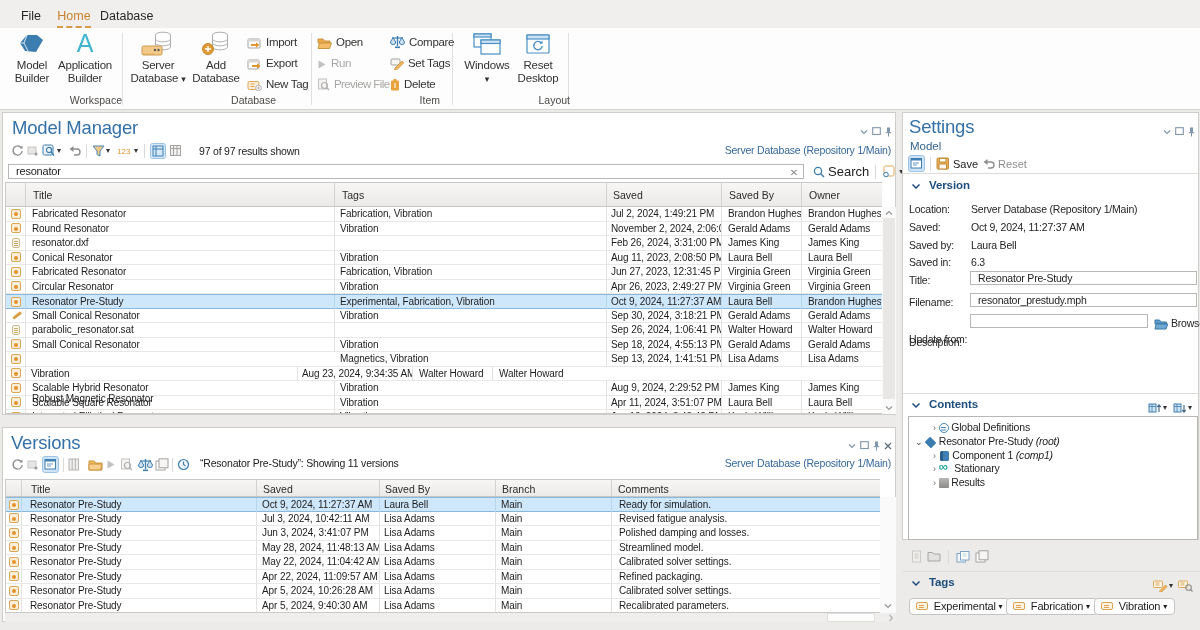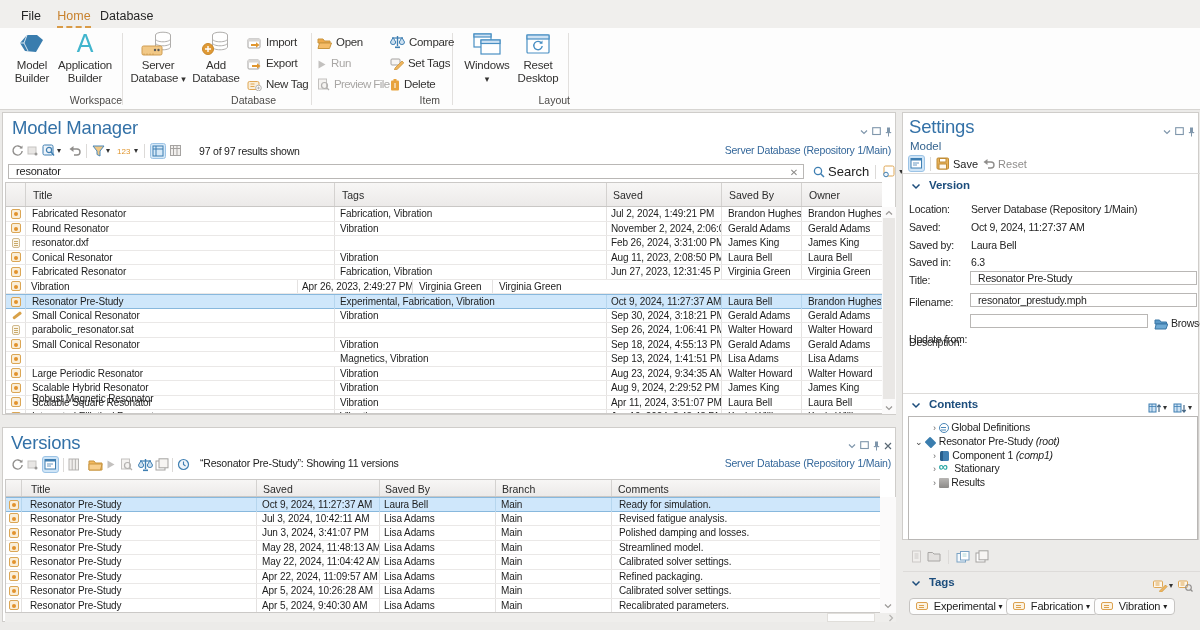--- a/index.html
+++ b/index.html
@@ -287,20 +287,21 @@
           <div class="trow">
             <span style="width:20px;text-align:center;"><i class="ri ri-m"></i></span>
             <span style="width:309px;padding-left:6px;">Fabricated Resonator</span>
             <span style="width:272px;padding-left:5px;">Fabrication, Vibration</span>
             <span style="width:115px;padding-left:4px;">Jun 27, 2023, 12:31:45 PM</span>
             <span style="width:80px;padding-left:6px;">Virginia Green</span>
             <span style="width:79px;padding-left:6px;border-right:none;">Virginia Green</span>
           </div>
           <div class="trow">
             <span style="width:20px;text-align:center;"><i class="ri ri-m"></i></span>
+            <span style="width:309px;padding-left:6px;">Circular Resonator</span>
             <span style="width:272px;padding-left:5px;">Vibration</span>
             <span style="width:115px;padding-left:4px;">Apr 26, 2023, 2:49:27 PM</span>
             <span style="width:80px;padding-left:6px;">Virginia Green</span>
             <span style="width:79px;padding-left:6px;border-right:none;">Virginia Green</span>
           </div>
           <div class="trow sel">
             <span style="width:20px;text-align:center;"><i class="ri ri-m"></i></span>
             <span style="width:309px;padding-left:6px;">Resonator Pre-Study</span>
             <span style="width:272px;padding-left:5px;">Experimental, Fabrication, Vibration</span>
             <span style="width:115px;padding-left:4px;">Oct 9, 2024, 11:27:37 AM</span>
@@ -334,21 +335,20 @@
           <div class="trow">
             <span style="width:20px;text-align:center;"><i class="ri ri-m"></i></span>
             <span style="width:309px;padding-left:6px;margin-top:40px;">Robust Magnetic Resonator</span>
             <span style="width:272px;padding-left:5px;">Magnetics, Vibration</span>
             <span style="width:115px;padding-left:4px;">Sep 13, 2024, 1:41:51 PM</span>
             <span style="width:80px;padding-left:6px;">Lisa Adams</span>
             <span style="width:79px;padding-left:6px;border-right:none;">Lisa Adams</span>
           </div>
           <div class="trow">
             <span style="width:20px;text-align:center;"><i class="ri ri-m"></i></span>
-            <span style="width:309px;padding-left:6px;">Large Periodic Resonator</span>
             <span style="width:272px;padding-left:5px;">Vibration</span>
             <span style="width:115px;padding-left:4px;">Aug 23, 2024, 9:34:35 AM</span>
             <span style="width:80px;padding-left:6px;">Walter Howard</span>
             <span style="width:79px;padding-left:6px;border-right:none;">Walter Howard</span>
           </div>
           <div class="trow">
             <span style="width:20px;text-align:center;"><i class="ri ri-m"></i></span>
             <span style="width:309px;padding-left:6px;">Scalable Hybrid Resonator</span>
             <span style="width:272px;padding-left:5px;">Vibration</span>
             <span style="width:115px;padding-left:4px;">Aug 9, 2024, 2:29:52 PM</span>

